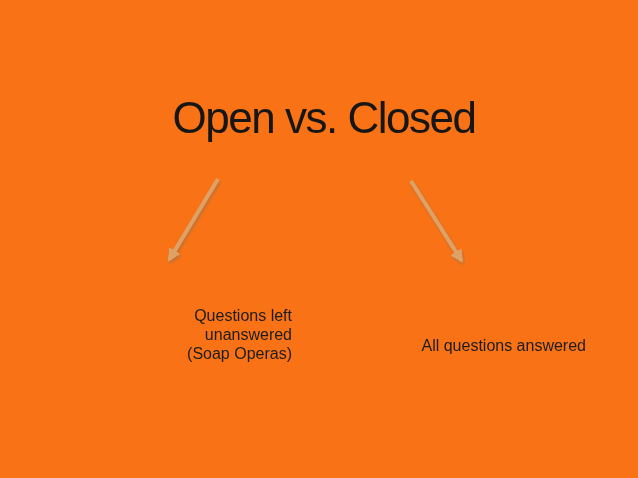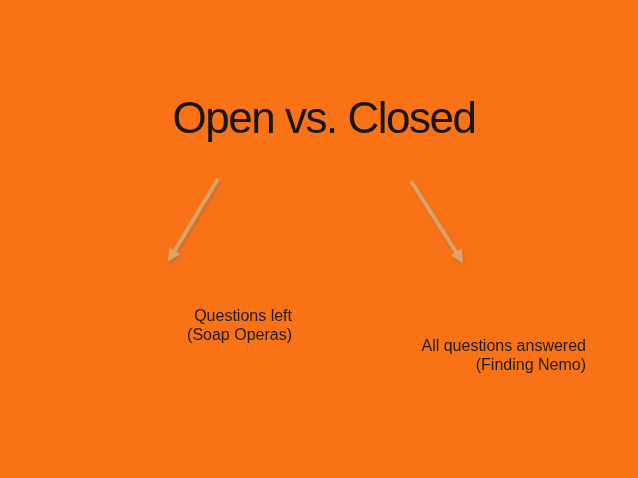--- a/index.html
+++ b/index.html
@@ -75,21 +75,21 @@
       </marker>
     </defs>
     <g class="arrow-group">
       <line x1="218" y1="179" x2="169.4" y2="259.6" stroke-width="4" stroke-linecap="butt" marker-end="url(#arrowhead)" stroke="#dfa266"></line>
       <line x1="411" y1="181" x2="461.5" y2="260.6" stroke-width="4" stroke-linecap="butt" marker-end="url(#arrowhead)" stroke="#dfa266"></line>
     </g>
   </svg>
 
   <div class="text-block text-block-left">
     <span class="text-line">Questions left</span>
+    <span class="text-line">unanswered</span>
     <span class="text-line">(Soap Operas)</span>
   </div>
 
   <div class="text-block text-block-right">
     <span class="text-line">All questions answered</span>
-    <span class="text-line">(Finding Nemo)</span>
   </div>
 
 </div>
 
 </body></html>

